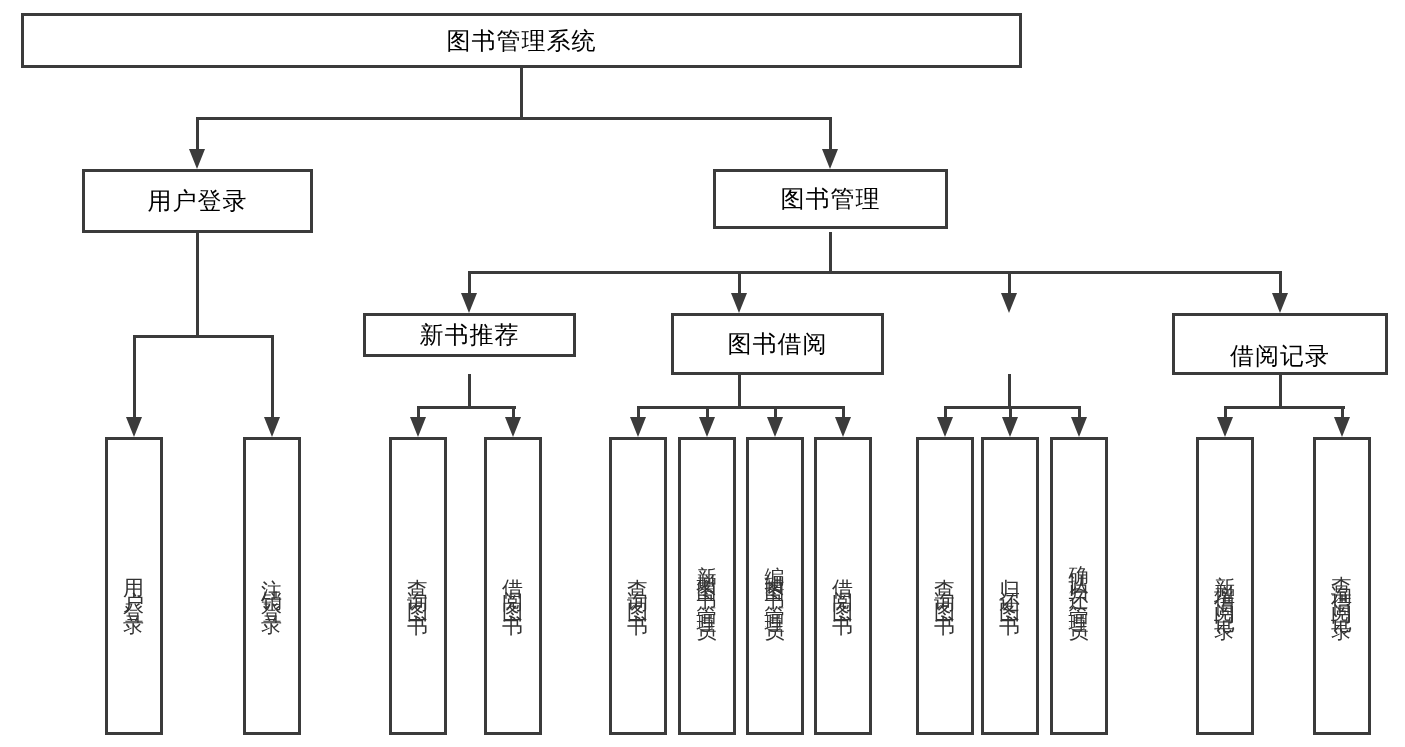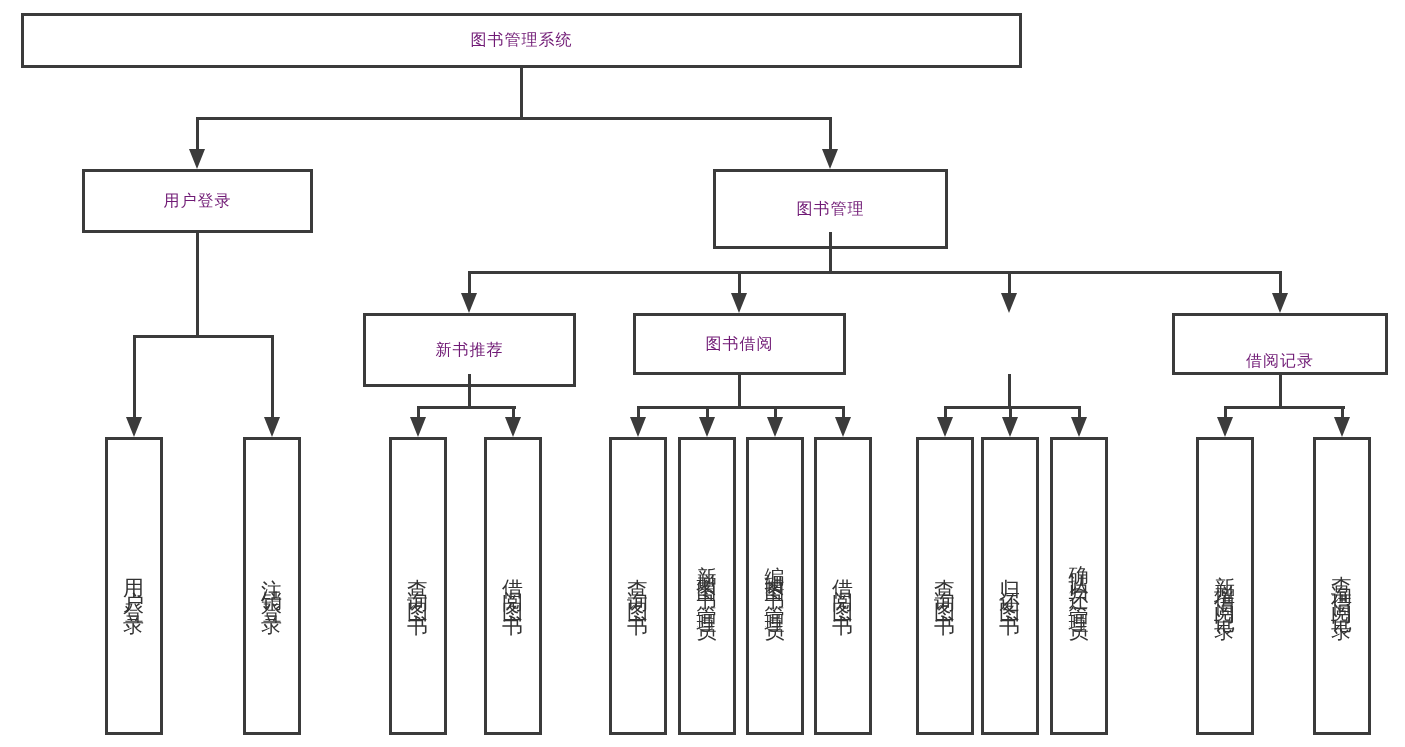--- a/index.html
+++ b/index.html
@@ -19,22 +19,22 @@
   .box {
     position: absolute;
     box-sizing: border-box;
     border: 3px solid #3b3b3b;
     background: #ffffff;
     display: flex;
     align-items: center;
     justify-content: center;
   }
   .box .lbl {
-    color: #701a75;
-    font-size: 16px;
+    color: #000000;
+    font-size: 24px;
     letter-spacing: 1px;
     white-space: nowrap;
   }
   .box .lbl-v {
     color: #333333;
     font-size: 21px;
     writing-mode: vertical-rl;
     text-orientation: mixed;
     letter-spacing: 12px;
     line-height: 1;
@@ -86,40 +86,40 @@
   </div>
 
   <div class="vline" style="left:520px; top:67px; height:51px;"></div>
   <div class="hline" style="left:195.5px; top:117px; width:636px;"></div>
   <div class="arrow" style="left:195.5px; top:117px; height:32px;"></div>
   <div class="arrow" style="left:828.5px; top:117px; height:32px;"></div>
 
   <div class="box" style="left:82px; top:169px; width:231px; height:64px;">
     <span class="lbl">用户登录</span>
   </div>
-  <div class="box" style="left:713px; top:169px; width:235px; height:80px;justify-content:center;">
+  <div class="box" style="left:713px; top:169px; width:235px; height:60px;justify-content:center;">
     <span class="lbl">图书管理</span>
   </div>
 
   <div class="vline" style="left:196px; top:232px; height:106px;"></div>
   <div class="hline" style="left:132.5px; top:335px; width:141px;"></div>
   <div class="arrow" style="left:132.5px; top:335px; height:82px;"></div>
   <div class="arrow" style="left:270.5px; top:335px; height:82px;"></div>
 
   <div class="vline" style="left:829px; top:232px; height:42px;"></div>
   <div class="hline" style="left:467.5px; top:271px; width:814px;"></div>
   <div class="arrow" style="left:467.5px; top:271px; height:22px;"></div>
   <div class="arrow" style="left:737.5px; top:271px; height:22px;"></div>
   <div class="arrow" style="left:1007.5px; top:271px; height:22px;"></div>
   <div class="arrow" style="left:1278.5px; top:271px; height:22px;"></div>
 
-  <div class="box" style="left:363px; top:313px; width:213px; height:74px;">
+  <div class="box" style="left:363px; top:313px; width:213px; height:44px;">
     <span class="lbl">新书推荐</span>
   </div>
-  <div class="box" style="left:633px; top:313px; width:213px; height:62px;">
+  <div class="box" style="left:671px; top:313px; width:213px; height:62px;">
     <span class="lbl">图书借阅</span>
   </div>
   <div class="box" style="left:1172px; top:313px; width:216px; height:62px;align-items:flex-end;">
     <span class="lbl">借阅记录</span>
   </div>
 
   <div class="vline" style="left:468px; top:374px; height:34px;"></div>
   <div class="hline" style="left:416.5px; top:406px; width:99px;"></div>
   <div class="arrow" style="left:416.5px; top:406px; height:11px;"></div>
   <div class="arrow" style="left:511.5px; top:406px; height:11px;"></div>

